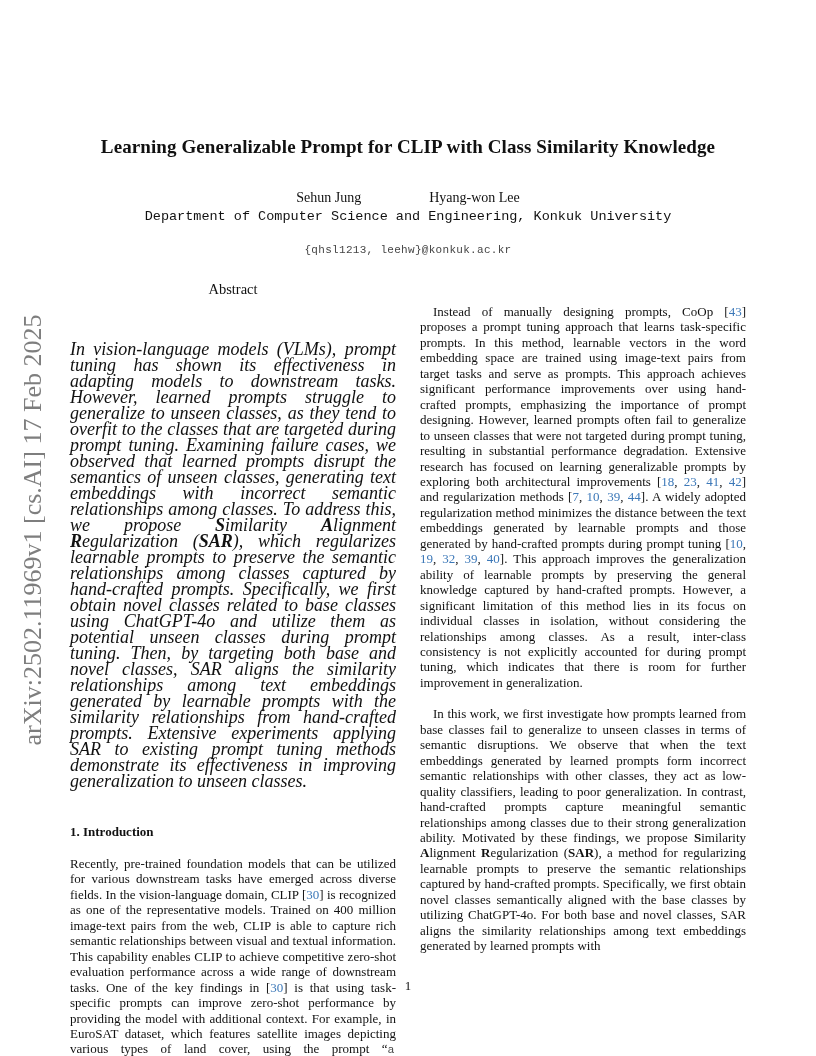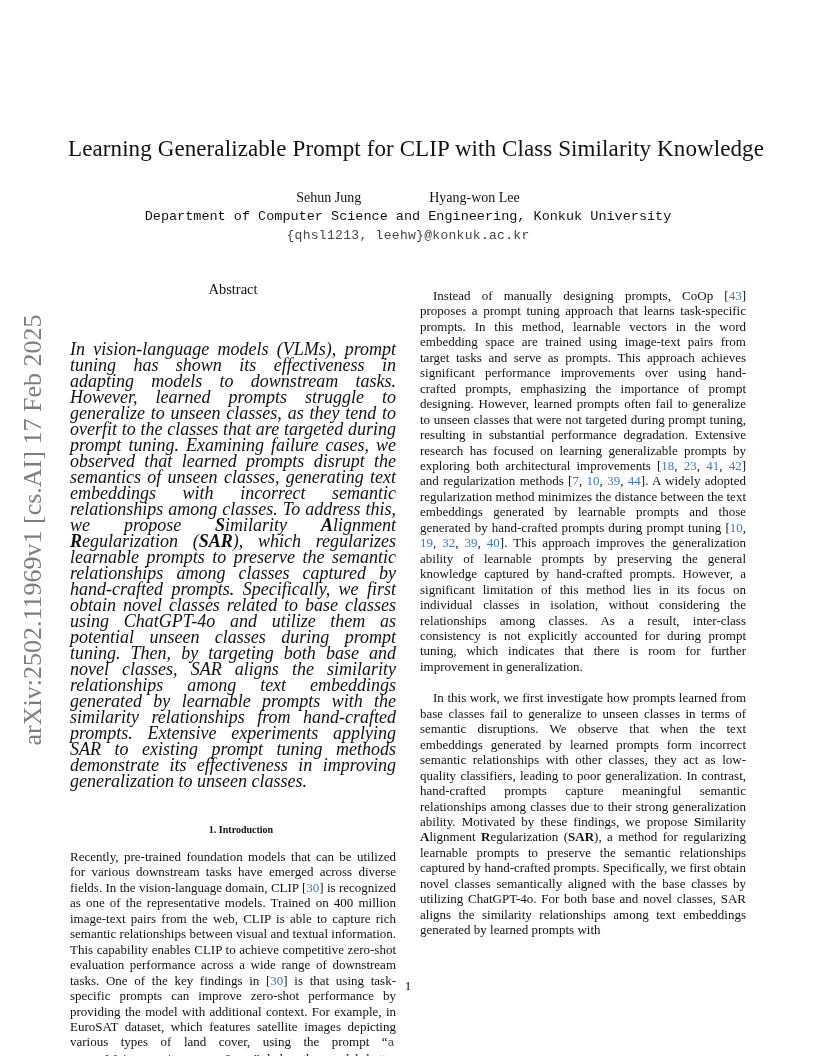--- a/index.html
+++ b/index.html
@@ -12,25 +12,25 @@
     width: 816px;
     height: 1056px;
     background: #ffffff;
     font-family: "Liberation Serif", serif;
     color: #111111;
     overflow: hidden;
   }
   .paper-title {
     position: absolute;
     top: 136px;
-    left: 68px;
+    left: 60px;
     width: 696px;
     text-align: center;
-    font-size: 23px;
-    font-weight: normal;
+    font-size: 19px;
+    font-weight: bold;
     letter-spacing: 0.1px;
   }
   .author-block {
     position: absolute;
     top: 190px;
     left: 60px;
     width: 696px;
     text-align: center;
   }
   .authors-row {
@@ -38,23 +38,23 @@
     justify-content: center;
     gap: 68px;
     font-size: 14px;
   }
   .affiliation {
     margin-top: 3px;
     font-size: 13.5px;
     font-family: Liberation Mono, monospace;
   }
   .email {
-    margin-top: 4px;
+    margin-top: 20px;
     font-family: "Liberation Mono", monospace;
-    font-size: 13px;
+    font-size: 11px;
     color: #454545;
     letter-spacing: 0.3px;
   }
   .arxiv-watermark {
     position: absolute;
     left: 33px;
     top: 530px;
     transform: translate(-50%, -50%) rotate(-90deg);
     transform-origin: center;
     white-space: nowrap;
@@ -79,30 +79,29 @@
     margin: 3px 0 13px 0;
   }
   .abstract-body {
     font-style: italic;
     font-size: 18px;
     line-height: 16px;
     text-align: justify;
     margin-top: 43px;
   }
   .section-heading {
-    font-size: 10px;
+    font-size: 13px;
     font-weight: bold;
-    margin: 35px 0 14px 16px;
-    text-align: center;
+    margin: 35px 0 14px 0;
   }
   .body-para {
     font-size: 13px;
     line-height: 15.45px;
     text-align: justify;
-    margin: 0 0 16px 0;
+    margin: 16px 0 16px 0;
   }
   .col-right {
     padding-top: 10px;
   }
   .indent {
     text-indent: 13px;
   }
   .seg-b { font-weight: bold; }
   .seg-c { color: var(--cite, #3c78b8); }
   .seg-m {

